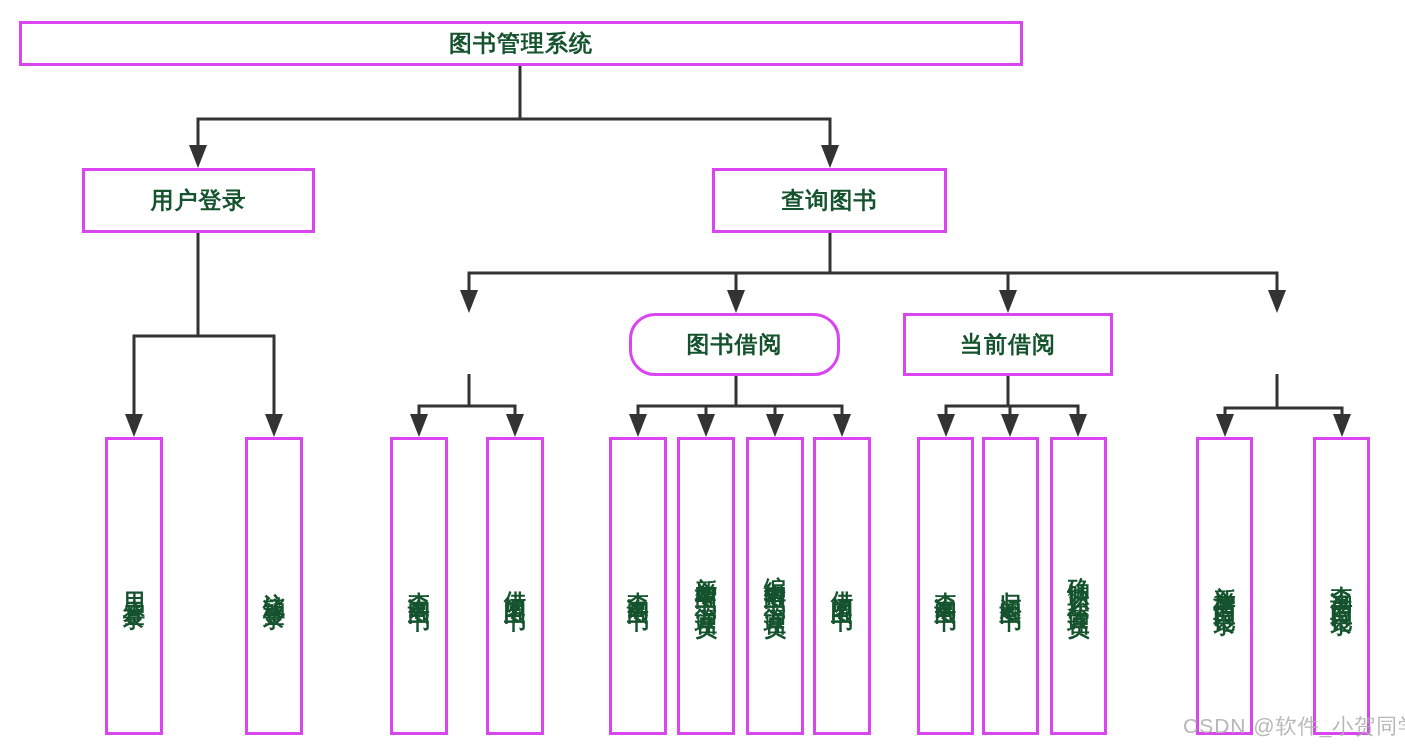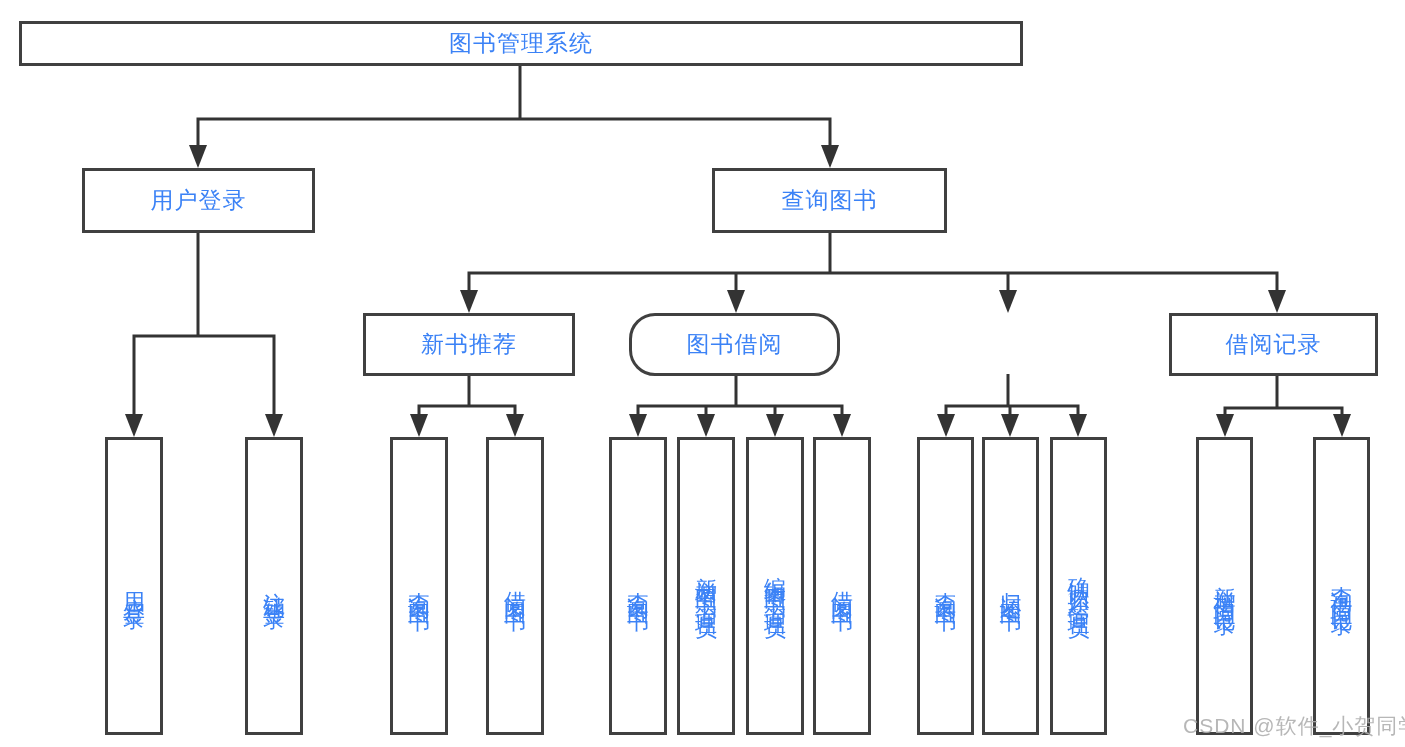--- a/index.html
+++ b/index.html
@@ -19,27 +19,28 @@
     position: absolute;
     left: 0;
     top: 0;
     width: 1405px;
     height: 747px;
     z-index: 1;
   }
   .box {
     position: absolute;
     box-sizing: border-box;
-    border: 3px solid #404040;
+    border: 3px solid #d946ef;
     background: #ffffff;
-    color: #3b82f6;
+    color: #14532d;
     display: flex;
     align-items: center;
     justify-content: center;
     z-index: 2;
+    font-weight: bold;
   }
   .hbox {
     font-size: 23px;
     letter-spacing: 1px;
     white-space: nowrap;
   }
   .vbox {
     writing-mode: vertical-rl;
     text-orientation: mixed;
     font-size: 22px;
@@ -126,23 +127,22 @@
       <polygon points="1216,414 1234,414 1225,437"></polygon>
       <polygon points="1333,414 1351,414 1342,437"></polygon>
     </g>
   </svg>
 
   <div class="box hbox" style="left:19px; top:21px; width:1004px; height:45px;">图书管理系统</div>
 
   <div class="box hbox" style="left:82px; top:168px; width:233px; height:65px;">用户登录</div>
   <div class="box hbox" style="left:712px; top:168px; width:235px; height:65px;">查询图书</div>
 
-  <div class="box hbox" style="left:363px; top:313px; width:212px; height:63px;">新书推荐</div>
   <div class="box hbox" style="left:629px; top:313px; width:211px; height:63px;border-radius:26px;">图书借阅</div>
-  <div class="box hbox" style="left:1169px; top:313px; width:209px; height:63px;">借阅记录</div>
+  <div class="box hbox" style="left:903px; top:313px; width:210px; height:63px;">当前借阅</div>
 
   <div class="box vbox" style="left:105px; top:437px; width:58px; height:298px;">用户登录</div>
   <div class="box vbox" style="left:245px; top:437px; width:58px; height:298px;">注销登录</div>
 
   <div class="box vbox" style="left:390px; top:437px; width:58px; height:298px;">查询图书</div>
   <div class="box vbox" style="left:486px; top:437px; width:58px; height:298px;">借阅图书</div>
 
   <div class="box vbox" style="left:609px; top:437px; width:58px; height:298px;">查询图书</div>
   <div class="box vbox" style="left:677px; top:437px; width:58px; height:298px;">新增图书（管理员）</div>
   <div class="box vbox" style="left:746px; top:437px; width:58px; height:298px;">编辑图书（管理员）</div>

